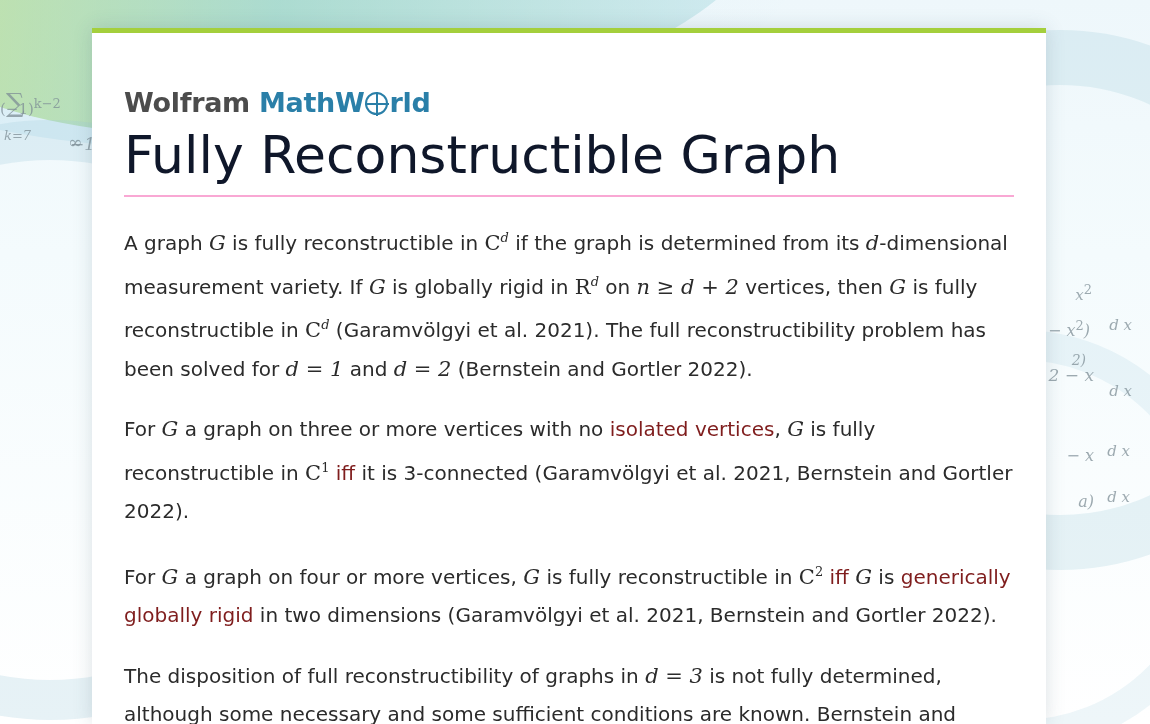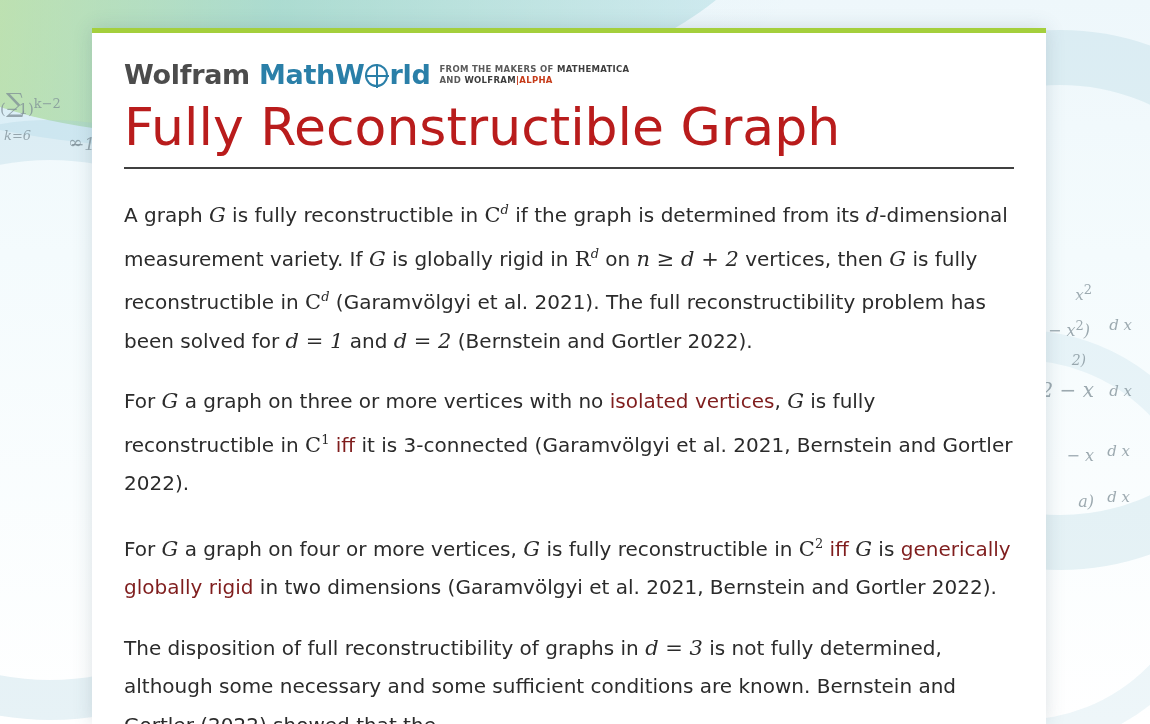--- a/index.html
+++ b/index.html
@@ -65,21 +65,21 @@
   }
   .math-left-1 { left: 6px;  top: 88px;  font-size: 26px; }
   .math-left-2 { left: 0px;  top: 96px;  font-size: 15px; font-style: normal; }
   .math-left-3 { left: 4px;  top: 128px; font-size: 13px; }
   .math-left-4 { left: 68px; top: 132px; font-size: 17px; }
   .math-right-1 { right: 58px;  top: 282px; font-size: 15px; }
   .math-right-2 { right: 18px;  top: 316px; font-size: 15px; }
   .math-right-3 { right: 60px;  top: 318px; font-size: 16px; }
   .math-right-4 { right: 64px;  top: 352px; font-size: 14px; }
   .math-right-5 { right: 18px;  top: 382px; font-size: 15px; }
-  .math-right-6 { right: 56px;  top: 378px; font-size: 20px; }
+  .math-right-6 { right: 56px;  top: 365px; font-size: 17px; }
   .math-right-7 { right: 20px;  top: 442px; font-size: 15px; }
   .math-right-8 { right: 56px;  top: 446px; font-size: 16px; }
   .math-right-9 { right: 20px;  top: 488px; font-size: 15px; }
   .math-right-10{ right: 56px;  top: 492px; font-size: 16px; }
 
   
   #card {
     position: absolute;
     left: 92px;
     top: 28px;
@@ -108,20 +108,21 @@
     letter-spacing: -0.3px;
   }
   .logo-mathworld {
     font-family: "DejaVu Sans", sans-serif;
     font-size: 27px;
     font-weight: 700;
     color: #2a7fa8;
     letter-spacing: -0.3px;
     display: flex;
     align-items: center;
+    margin-top: 28px;
   }
   .globe-o {
     display: inline-block;
     width: 19px;
     height: 19px;
     border-radius: 50%;
     border: 2.5px solid #2a7fa8;
     position: relative;
     margin: 0 1px;
     top: 1px;
@@ -156,24 +157,24 @@
   }
   .logo-tag .alpha-red { color: #c63a18; }
   .logo-tag .mm-dark { color: #3d3d3d; }
 
   
   h1.page-title {
     font-family: "DejaVu Sans", sans-serif;
     font-weight: 400;
     font-size: 52px;
     line-height: 1.06;
-    color: #b91c1c;
+    color: #0f172a;
     margin: 10px 0 0 0;
     padding-bottom: 12px;
-    border-bottom: 2px solid #404040;
+    border-bottom: 2px solid #f9a8d4;
   }
 
   
   .body-text {
     font-family: "DejaVu Sans", sans-serif;
     font-size: 20px;
     line-height: 38.5px;
     color: #2b2b2b;
     margin-top: 22px;
   }
@@ -215,21 +216,21 @@
   <div class="bg"></div>
   <div class="bg-swoosh-blue"></div>
   <div class="bg-swoosh-green"></div>
   <div class="bg-ring ring-a"></div>
   <div class="bg-ring ring-b"></div>
   <div class="bg-ring ring-c"></div>
 
   <div class="bg-math math-left-4"><span>∞</span></div>
   <div class="bg-math math-left-1"><span>∑</span></div>
   <div class="bg-math math-left-2"><span>(−1)</span><sup class="spn">k−2</sup></div>
-  <div class="bg-math math-left-3"><span>k=6</span></div>
+  <div class="bg-math math-left-3"><span>k=7</span></div>
   <div class="bg-math math-left-4" style="left:70px; top:134px;"><span>−1n</span></div>
 
   <div class="bg-math math-right-1"><span>x</span><sup class="spn">2</sup></div>
   <div class="bg-math math-right-2"><span>d x</span></div>
   <div class="bg-math math-right-3"><span>(b</span><sup class="spn">2</sup><span> − x</span><sup class="spn">2</sup><span>)</span></div>
   <div class="bg-math math-right-4"><span>2)</span></div>
   <div class="bg-math math-right-5"><span>d x</span></div>
   <div class="bg-math math-right-6"><span>2 − x</span></div>
   <div class="bg-math math-right-7"><span>d x</span></div>
   <div class="bg-math math-right-8"><span>− x</span></div>
@@ -240,24 +241,20 @@
     <div class="card-inner">
 
       <div class="logo-row">
         <span class="logo-wolfram">Wolfram</span>
         <span class="logo-mathworld">
           <span>Math</span>
             <span>W</span>
             <span class="globe-o"></span>
             <span>rld</span>
         </span>
-        <span class="logo-tag">
-          <span><span>FROM THE MAKERS OF </span><span class="mm-dark">MATHEMATICA</span></span><br>
-          <span><span>AND </span><span class="mm-dark">WOLFRAM</span><span class="alpha-red">|ALPHA</span></span>
-        </span>
       </div>
 
       <h1 class="page-title">Fully Reconstructible Graph</h1>
 
       <div class="body-text">
 
         <p><span>A graph </span><span class="m">G</span><span> is fully reconstructible in </span><span class="bb"><span>C</span><sup class="sp">d</sup></span><span> if the graph is determined from its </span><span class="m">d</span><span>-dimensional measurement variety. If </span><span class="m">G</span><span> is globally rigid in </span><span class="bb"><span>R</span><sup class="sp">d</sup></span><span> on </span><span class="m">n ≥ d + 2</span><span> vertices, then </span><span class="m">G</span><span> is fully reconstructible in </span><span class="bb"><span>C</span><sup class="sp">d</sup></span><span> (Garamvölgyi </span><span class="ital">et al.</span><span> 2021). The full reconstructibility problem has been solved for </span><span class="m">d = 1</span><span> and </span><span class="m">d = 2</span><span> (Bernstein and Gortler 2022).</span></p>
 
         <p><span>For </span><span class="m">G</span><span> a graph on three or more vertices with no </span><a class="mw-link" href="#">isolated vertices</a><span>, </span><span class="m">G</span><span> is fully reconstructible in </span><span class="bb"><span>C</span><sup class="spn">1</sup></span><span> </span><a class="mw-link" href="#">iff</a><span> it is 3-connected (Garamvölgyi </span><span class="ital">et al.</span><span> 2021, Bernstein and Gortler 2022).</span></p>
 

